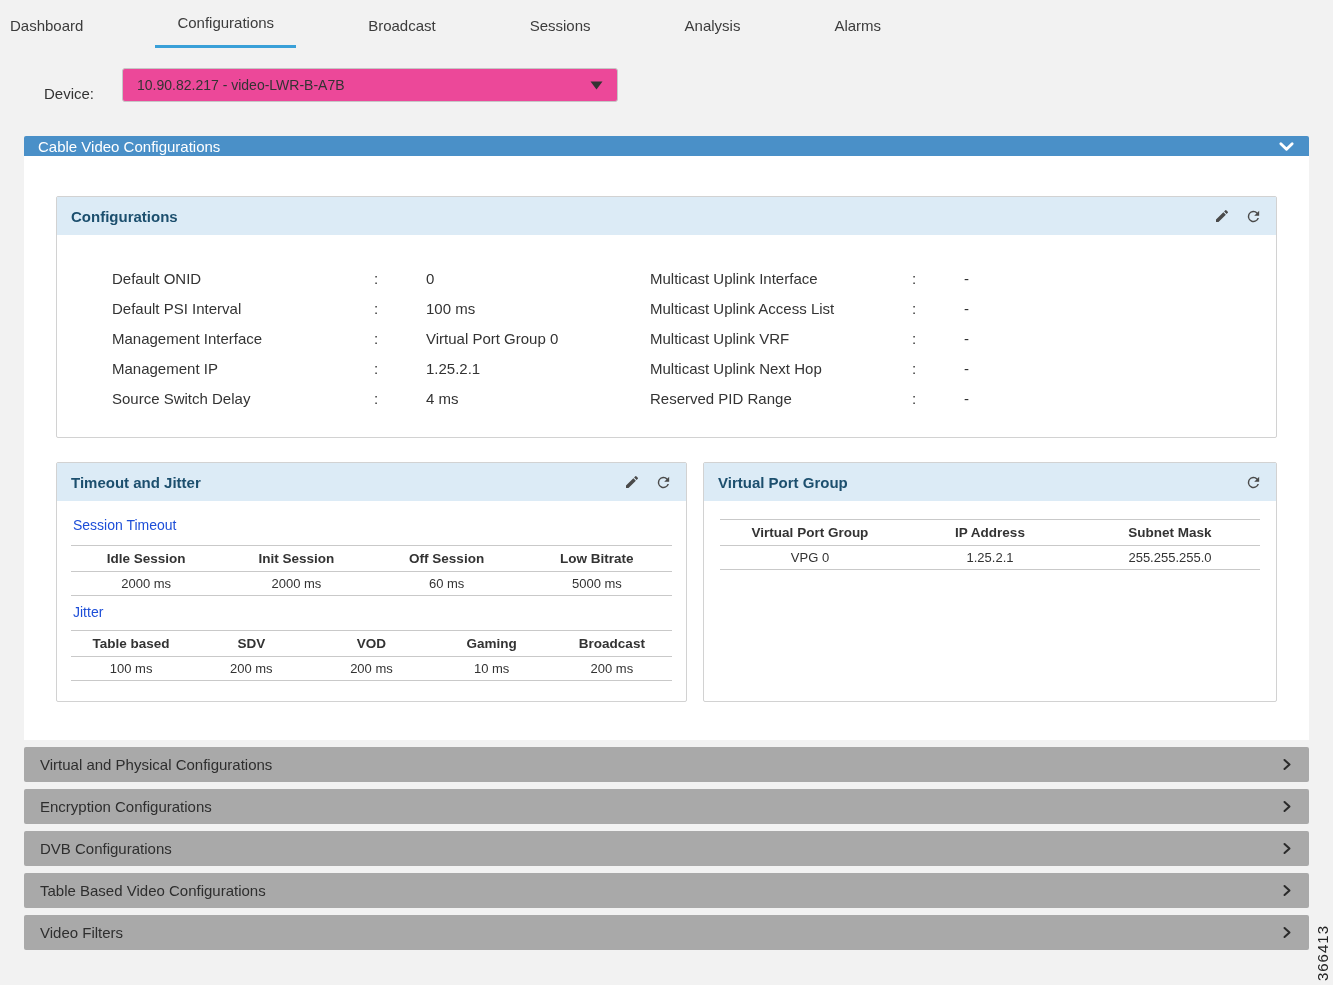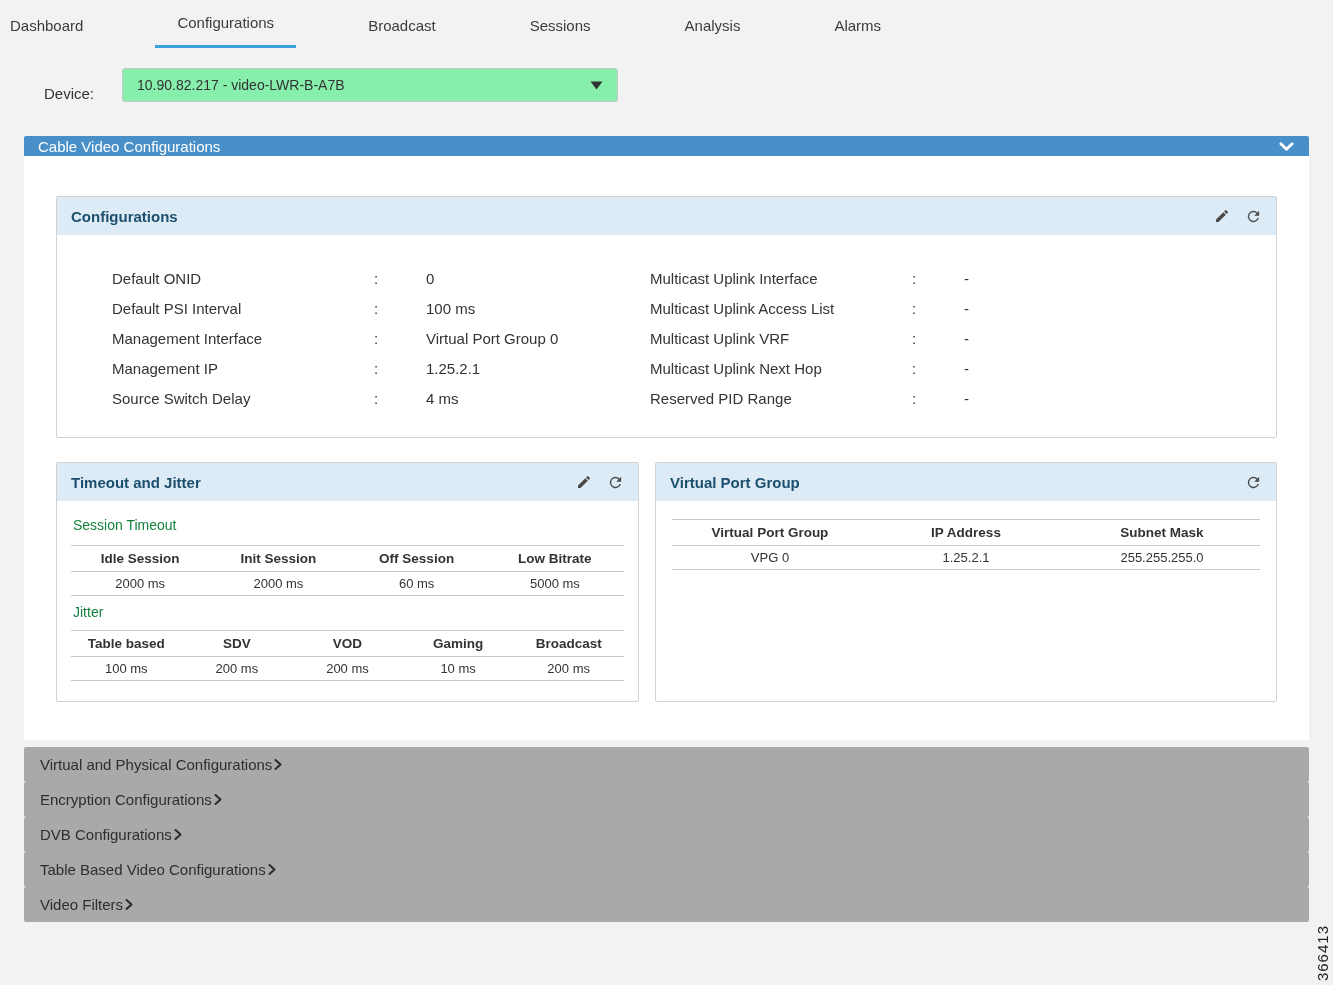--- a/index.html
+++ b/index.html
@@ -10,21 +10,21 @@
   }
   
   .nav { display:flex; gap:50px; padding:14px 0 0 10px; align-items:flex-end; }
   .tab { font-size:15px; color:#3c3c3c; padding:0 22px 14px; cursor:pointer; white-space:nowrap; }
   .tab:first-child { padding-left:0; }
   .tab.active { border-bottom:3px solid #3aa0d8; }
   
   .device-row { display:flex; align-items:flex-end; margin:20px 0 0 44px; }
   .device-label { font-size:15px; margin-right:28px; color:#333; }
   .device-select {
-    width:496px; height:34px; background:#86efac; border:1px solid #c6c6c6; border-radius:3px;
+    width:496px; height:34px; background:#ec4899; border:1px solid #c6c6c6; border-radius:3px;
     display:flex; align-items:center; justify-content:space-between; padding:0 14px; font-size:14px;
     cursor:pointer;
   }
   
   .section { margin:34px 24px 0; }
   .section-header {
     height:20px; background:#4a90c8; color:#fff; display:flex; align-items:center;
     justify-content:space-between; padding:0 14px; font-size:15px; border-radius:2px 2px 0 0;
     cursor:pointer;
   }
@@ -41,36 +41,36 @@
   
   .config-cols { display:flex; padding:28px 20px 24px 55px; }
   .col-left { width:538px; }
   .col-right { flex:1; }
   .kv { display:flex; align-items:center; height:30px; font-size:15px; }
   .kv .k { width:262px; }
   .kv .c { width:52px; }
   .kv .v { flex:1; }
   
   .cards-row { display:flex; gap:16px; margin-top:24px; }
-  .card-tj { width:583px; height:240px; }
+  .card-tj { width:631px; height:240px; }
   .card-vpg { flex:1; height:240px; }
   .card-body { padding:0 14px 14px; }
-  .sub-label { font-size:14px; color:#15803d; margin:16px 0 12px 2px; }
+  .sub-label { font-size:14px; color:#1d4ed8; margin:16px 0 12px 2px; }
   table { width:100%; border-collapse:collapse; table-layout:fixed; }
   th {
     font-size:13.5px; font-weight:bold; text-align:center; padding:5px 2px;
     border-top:1px solid #c9c9c9; border-bottom:1px solid #c9c9c9;
   }
   td { font-size:13px; text-align:center; padding:4px 2px; border-bottom:1px solid #c9c9c9; }
   .vpg-table-wrap { padding:18px 16px 0; }
   
   .accordions { margin:7px 24px 0; }
   .accordion {
-    height:35px; background:#a9a9a9; border-radius:2px; 
-    display:flex; align-items:center; padding:0 16px;
+    height:35px; background:#a9a9a9; border-radius:2px; margin-bottom:7px;
+    display:flex; align-items:center; justify-content:space-between; padding:0 16px;
     font-size:15px; color:#2e2e2e; cursor:pointer;
   }
   
   .figure-number {
     position:absolute; right:2px; bottom:4px; font-size:15px; color:#222;
     writing-mode:vertical-rl; transform:rotate(180deg); letter-spacing:1px;
   }
 </style>
 </head>
 <body>

